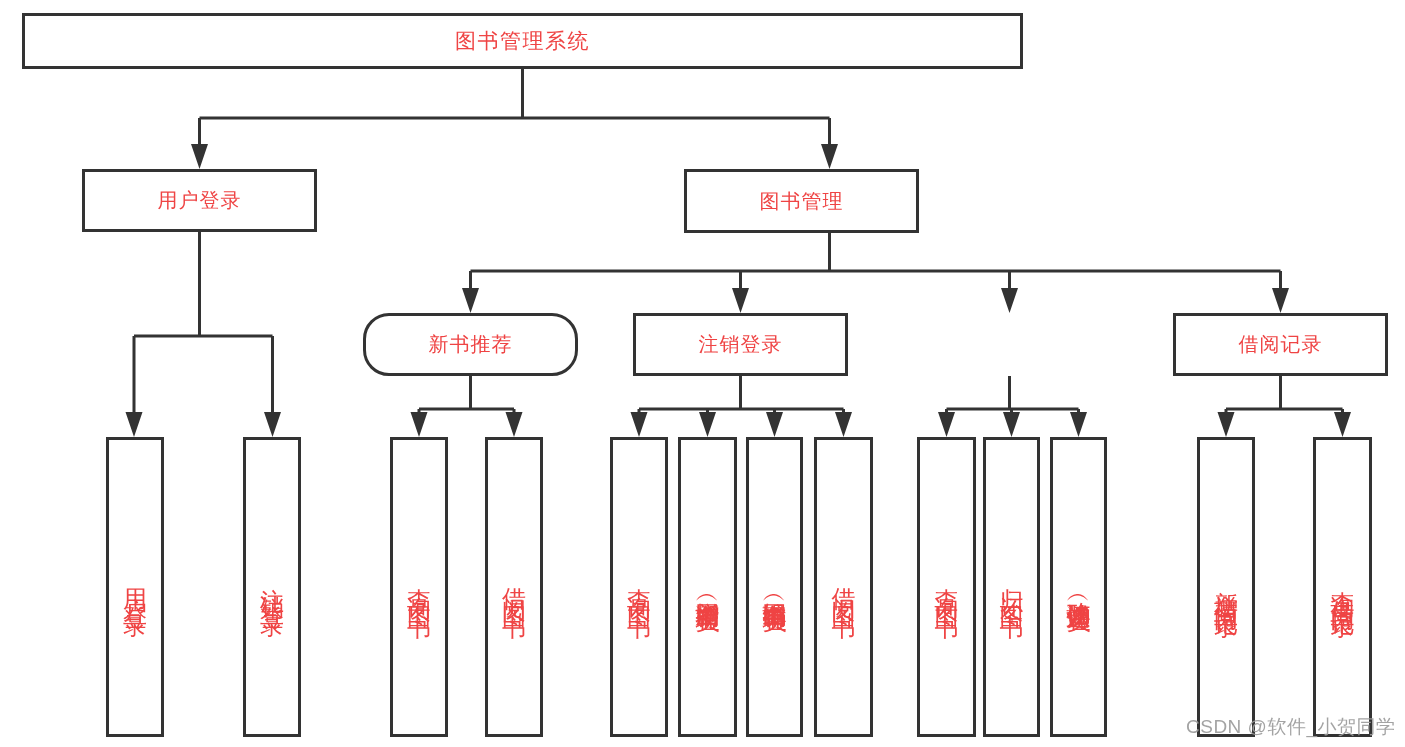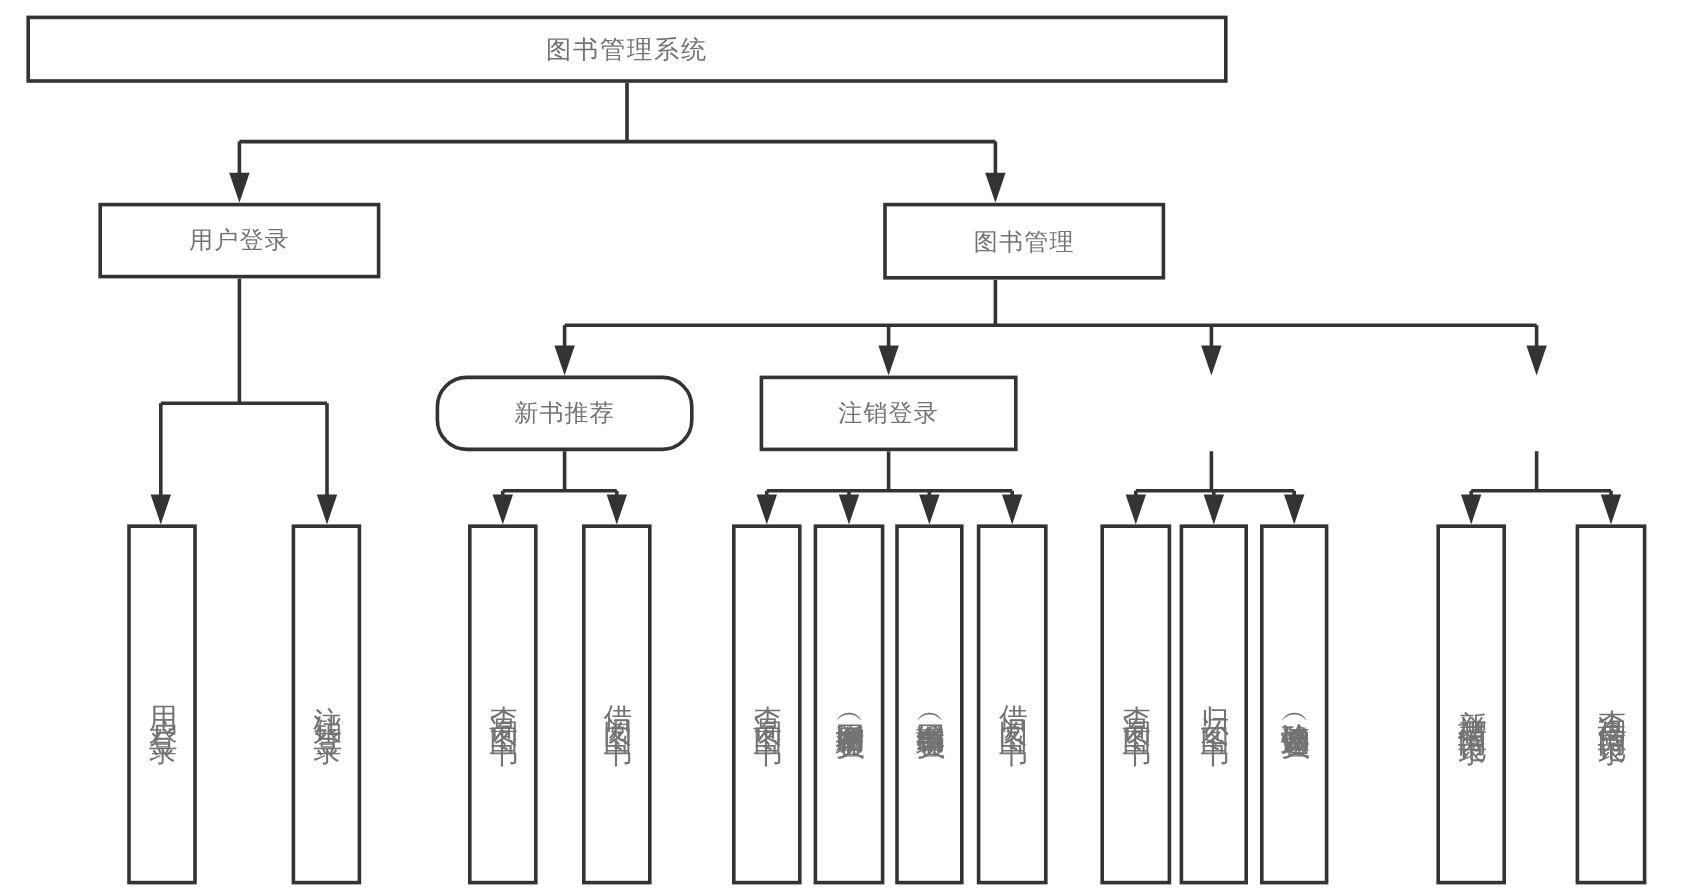--- a/index.html
+++ b/index.html
@@ -9,21 +9,21 @@
     background:#ffffff;
     font-family:"Liberation Sans","DejaVu Sans",sans-serif;
     overflow:hidden;
   }
   .wires{position:absolute;left:0;top:0;width:1405px;height:747px;}
   .box{
     position:absolute;
     box-sizing:border-box;
     background:#ffffff;
     border:3px solid #333333;
-    color:#737373;
+    color:#ef4444;
     display:flex;align-items:center;justify-content:center;
   }
   .hbox{font-size:20px;letter-spacing:1px;}
   .root{font-size:21px;letter-spacing:1.5px;}
   .leaf{width:58px;top:437px;height:300px;font-size:24px;}
   .leaf .vtxt{
     writing-mode:vertical-rl;
     text-orientation:mixed;
     letter-spacing:9px;
     line-height:1.0;
@@ -78,29 +78,32 @@
       M1334 412 L1351 412 L1342.5 437 Z"></path>
   </svg>
 
   <div class="box hbox root" style="left:22px;top:13px;width:1001px;height:56px;">
     <span>图书管理系统</span>
   </div>
 
   <div class="box hbox" style="left:82px;top:169px;width:235px;height:63px;">
     <span>用户登录</span>
   </div>
-  <div class="box hbox" style="left:736px;top:169px;width:235px;height:64px;">
+  <div class="box hbox" style="left:684px;top:169px;width:235px;height:64px;">
     <span>图书管理</span>
   </div>
 
   <div class="box hbox" style="left:363px;top:313px;width:215px;height:63px;border-radius:26px;">
     <span>新书推荐</span>
   </div>
   <div class="box hbox" style="left:633px;top:313px;width:215px;height:63px;">
     <span>注销登录</span>
+  </div>
+  <div class="box hbox" style="left:1173px;top:313px;width:215px;height:63px;">
+    <span>借阅记录</span>
   </div>
 
   <div class="box leaf" style="left:106px;">
     <span class="vtxt">用户登录</span>
   </div>
   <div class="box leaf" style="left:243px;">
     <span class="vtxt">注销登录</span>
   </div>
 
   <div class="box leaf" style="left:390px;">
@@ -133,14 +136,15 @@
     <span class="vtxt">确认归还（管理员）</span>
   </div>
 
   <div class="box leaf ls-m" style="left:1197px;">
     <span class="vtxt">新增借阅记录</span>
   </div>
   <div class="box leaf ls-m" style="left:1313px;width:59px;">
     <span class="vtxt">查询借阅记录</span>
   </div>
 
+  <div class="watermark">CSDN @软件_小贺同学</div>
 
 </div>
 
 </body></html>

